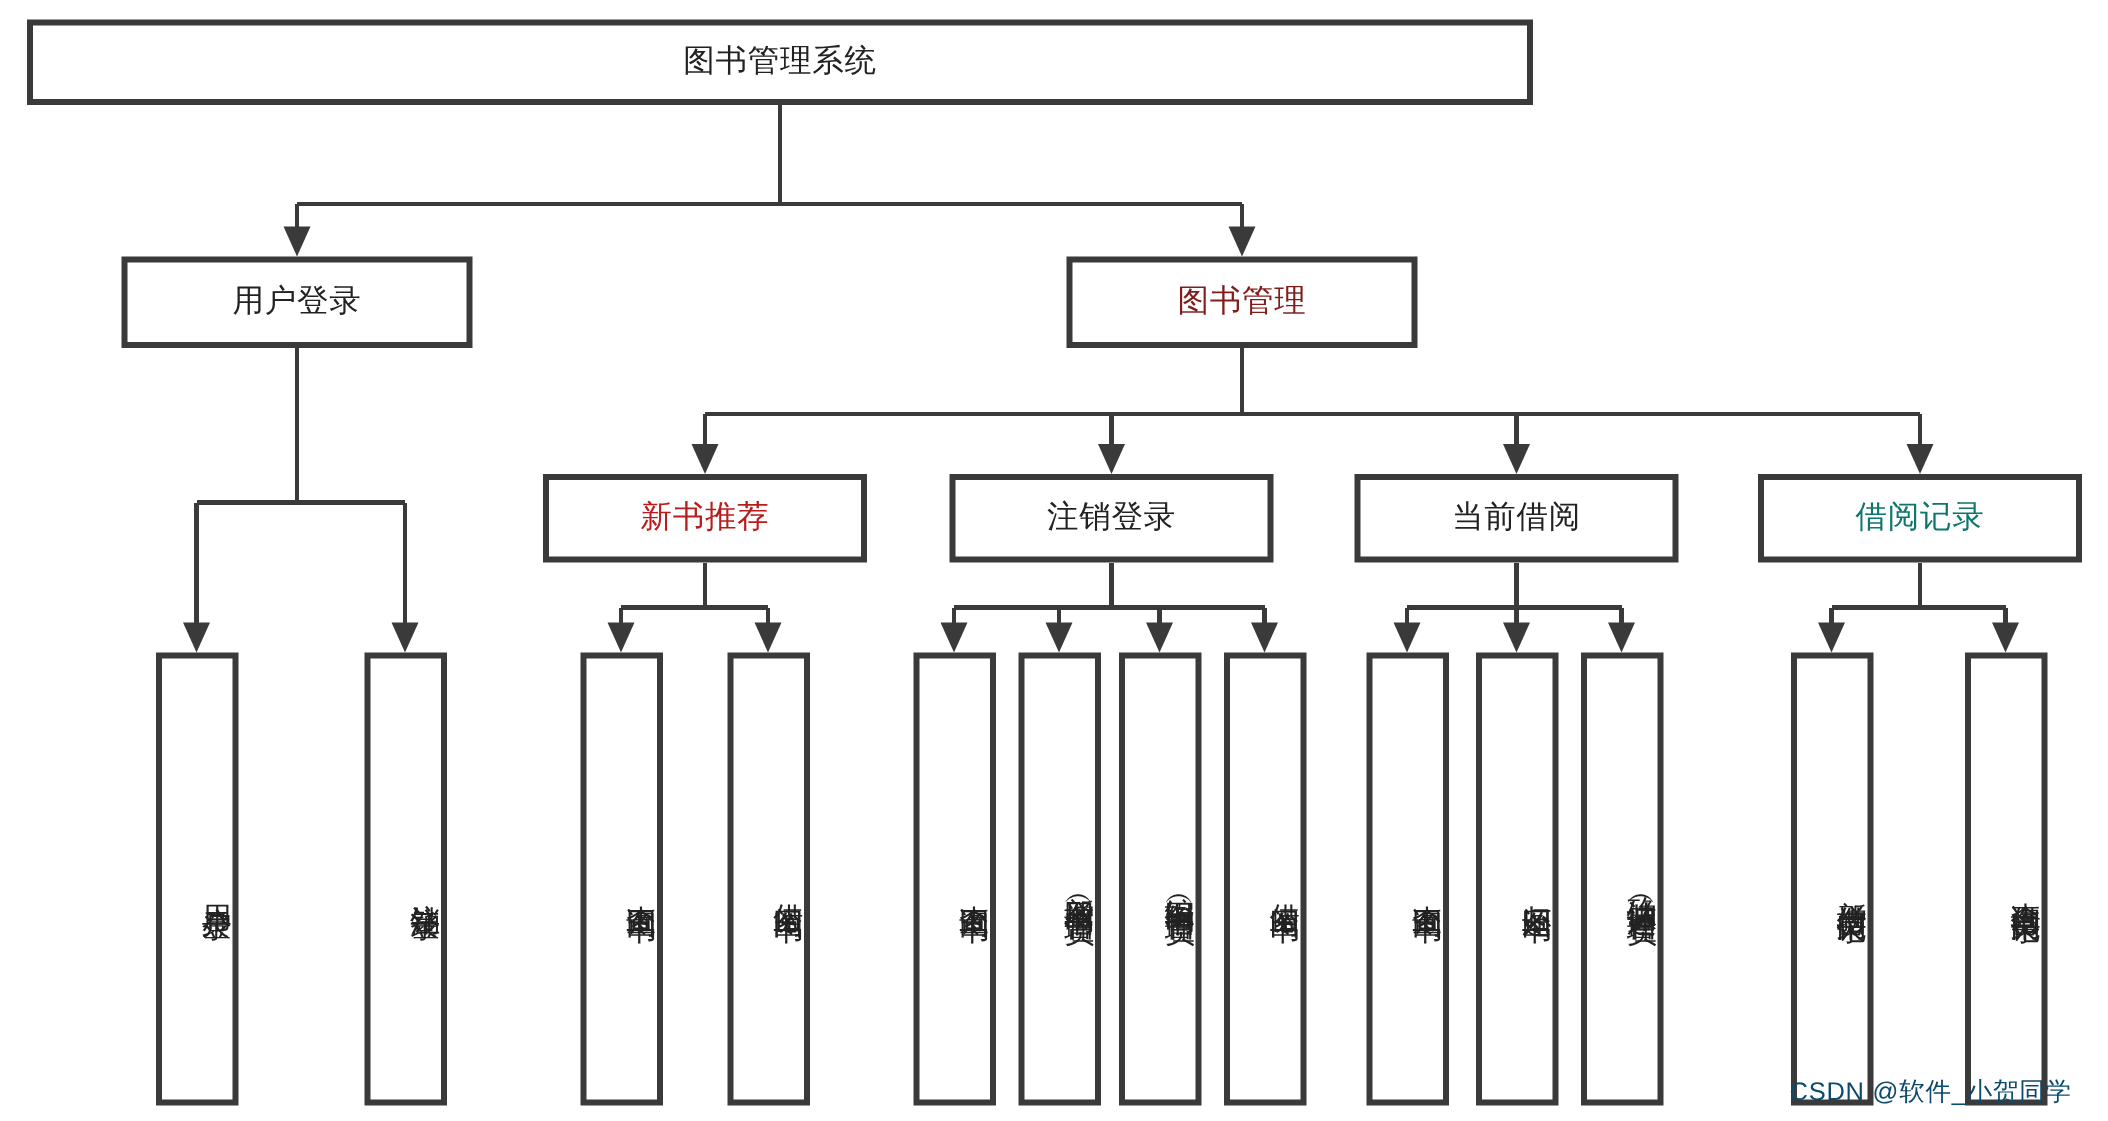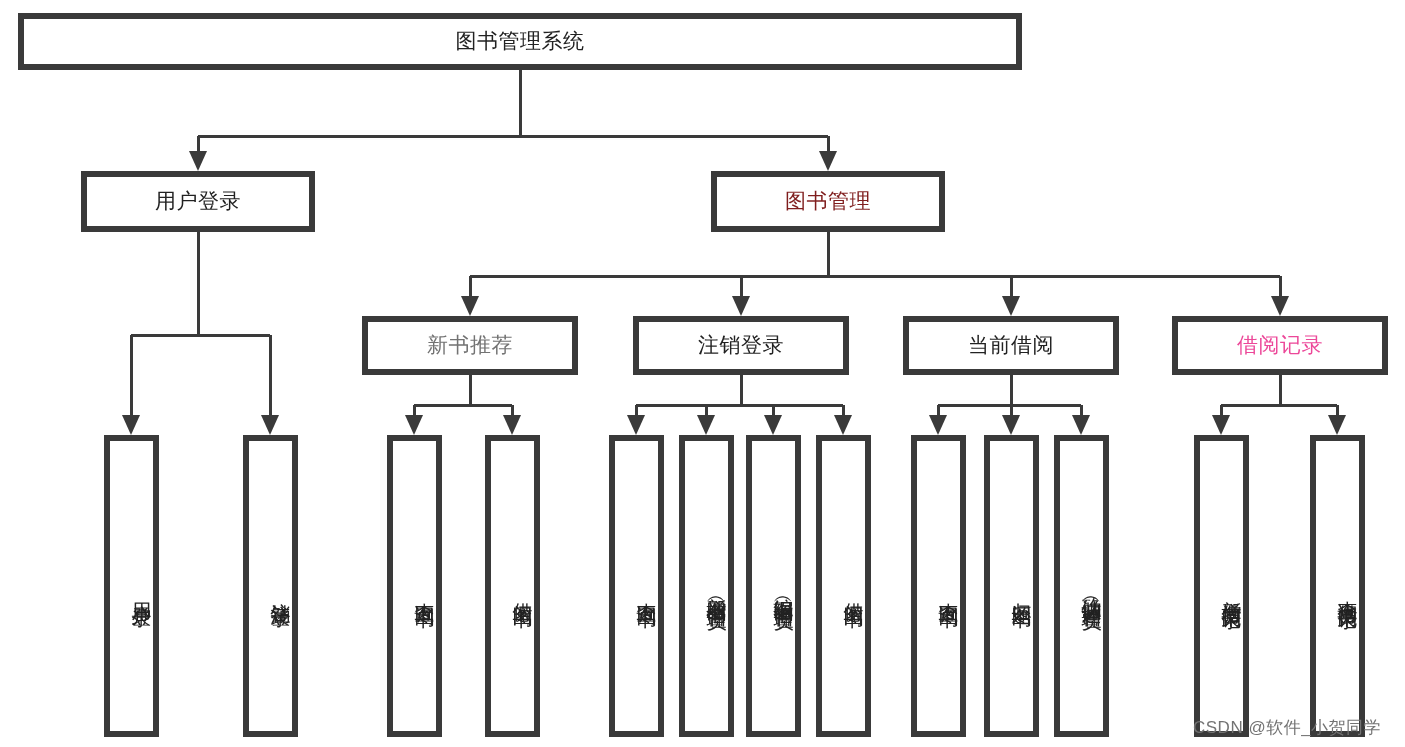--- a/index.html
+++ b/index.html
@@ -22,21 +22,21 @@
     left: 0;
     top: 0;
     width: 1405px;
     height: 747px;
     pointer-events: none;
   }
   .node-box {
     position: absolute;
     box-sizing: border-box;
     background: #ffffff;
-    border: 6px solid #c4b5fd;
+    border: 4px solid #c4b5fd;
     display: flex;
     align-items: center;
     justify-content: center;
     color: #222222;
   }
   .node-box.horiz {
     font-size: 21px;
     letter-spacing: 0.5px;
   }
   .node-box.vert {
@@ -52,21 +52,21 @@
     display: block;
     line-height: 1.15;
     white-space: nowrap;
   }
   .node-box.vert .node-label {
     text-align: center;
   }
   .watermark {
     position: absolute;
     font-size: 17px;
-    color: #737373;
+    color: #0c4a6e;
     white-space: nowrap;
     letter-spacing: 0.5px;
   }
 </style>
 </head>
 <body>
 
 <div id="diagram-root">
 
   <svg class="connector-layer" viewBox="0 0 1405 747" xmlns="http://www.w3.org/2000/svg">
@@ -129,30 +129,30 @@
   <div id="node-layer">
       <div class="node-box horiz" style="left: 18px; top: 13px; width: 1004px; height: 57px; border-color: rgb(58, 58, 58); background: rgb(255, 255, 255); color: rgb(34, 34, 34);">
         <span class="node-label">图书管理系统</span>
       </div>
       <div class="node-box horiz" style="left: 81px; top: 171px; width: 234px; height: 61px; border-color: rgb(58, 58, 58); background: rgb(255, 255, 255); color: rgb(34, 34, 34);">
         <span class="node-label">用户登录</span>
       </div>
       <div class="node-box horiz" style="left: 711px; top: 171px; width: 234px; height: 61px; border-color: rgb(58, 58, 58); background: rgb(255, 255, 255); color: #7f1d1d;">
         <span class="node-label">图书管理</span>
       </div>
-      <div class="node-box horiz" style="left: 362px; top: 316px; width: 216px; height: 59px; border-color: rgb(58, 58, 58); background: rgb(255, 255, 255); color: #737373;">
+      <div class="node-box horiz" style="left: 362px; top: 316px; width: 216px; height: 59px; border-color: rgb(58, 58, 58); background: rgb(255, 255, 255); color: #b91c1c;">
         <span class="node-label">新书推荐</span>
       </div>
       <div class="node-box horiz" style="left: 633px; top: 316px; width: 216px; height: 59px; border-color: rgb(58, 58, 58); background: rgb(255, 255, 255); color: rgb(34, 34, 34);">
         <span class="node-label">注销登录</span>
       </div>
       <div class="node-box horiz" style="left: 903px; top: 316px; width: 216px; height: 59px; border-color: rgb(58, 58, 58); background: rgb(255, 255, 255); color: rgb(34, 34, 34);">
         <span class="node-label">当前借阅</span>
       </div>
-      <div class="node-box horiz" style="left: 1172px; top: 316px; width: 216px; height: 59px; border-color: rgb(58, 58, 58); background: rgb(255, 255, 255); color: #ec4899;">
+      <div class="node-box horiz" style="left: 1172px; top: 316px; width: 216px; height: 59px; border-color: rgb(58, 58, 58); background: rgb(255, 255, 255); color: #0f766e;">
         <span class="node-label">借阅记录</span>
       </div>
       <div class="node-box vert" style="left: 104px; top: 435px; width: 55px; height: 302px; border-color: rgb(58, 58, 58); background: rgb(255, 255, 255); color: rgb(34, 34, 34);">
         <span class="node-label">用户登录</span>
       </div>
       <div class="node-box vert" style="left: 243px; top: 435px; width: 55px; height: 302px; border-color: rgb(58, 58, 58); background: rgb(255, 255, 255); color: rgb(34, 34, 34);">
         <span class="node-label">注销登录</span>
       </div>
       <div class="node-box vert" style="left: 387px; top: 435px; width: 55px; height: 302px; border-color: rgb(58, 58, 58); background: rgb(255, 255, 255); color: rgb(34, 34, 34);">
         <span class="node-label">查询图书</span>

